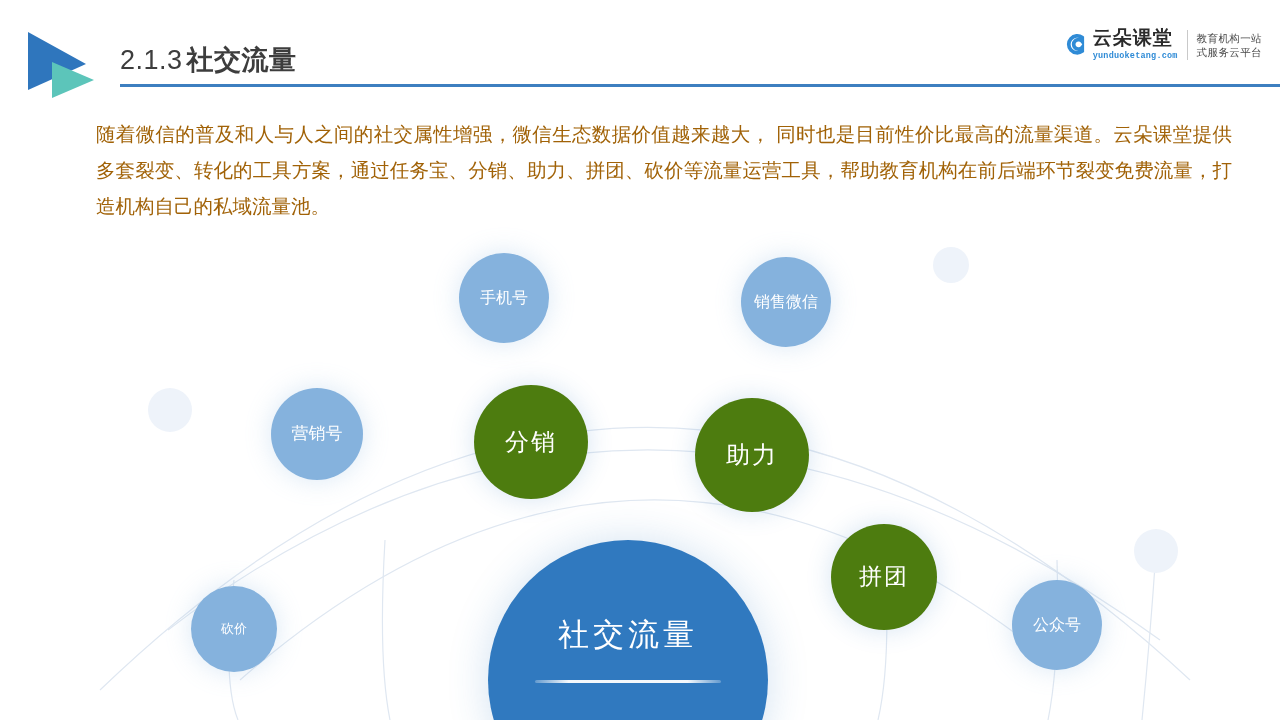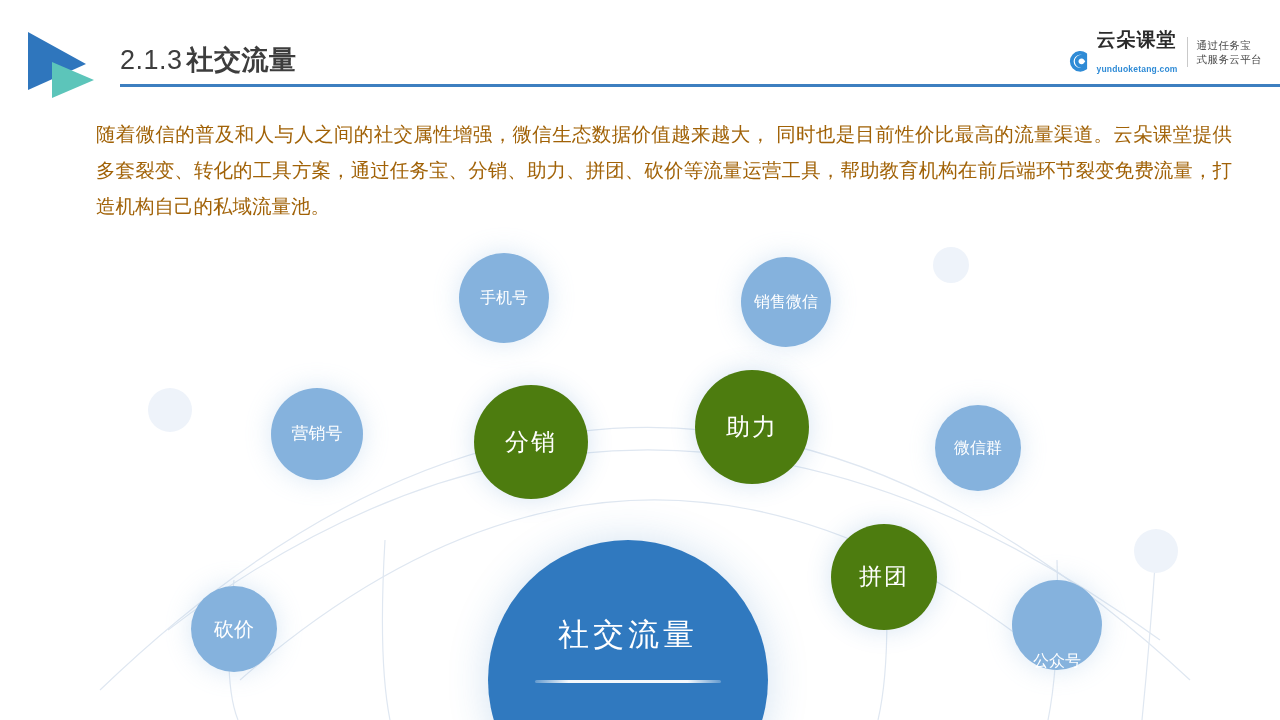--- a/index.html
+++ b/index.html
@@ -35,29 +35,29 @@
   #page-title .zh { font-weight:bold; margin-left:4px; }
   #title-rule {
     position:absolute; left:120px; top:84px;
     width:1160px; height:3px;
     background:#3d7fc0;
   }
   #brand {
     position:absolute; right:18px; top:30px;
     display:flex; align-items:center; gap:9px;
   }
-  #brand-logo { display:flex; align-items:flex-end; gap:4px; }
+  #brand-logo { display:flex; align-items:flex-start; gap:4px;font-family:Liberation Mono, monospace; }
   #cloud-icon { width:27px; height:27px; }
   #brand-words { display:flex; flex-direction:column; line-height:1; }
   #brand-name {
     font-size:19px; font-weight:bold; color:#2b2b2b; letter-spacing:1px;
   }
   #brand-domain {
     font-size:8.5px; font-weight:bold; color:#2f8bd6;
-    letter-spacing:0.2px; margin-top:16px;
+    letter-spacing:0.2px; margin-top:3px;
   }
   #brand-divider { width:1px; height:30px; background:#c9c9c9; }
   #brand-tagline {
     display:flex; flex-direction:column;
     font-size:10.5px; color:#4a4a4a; line-height:1.35;
     letter-spacing:0.4px;
   }
 
   
   #paragraph {
@@ -143,21 +143,21 @@
         <svg id="cloud-icon" viewBox="0 0 32 32">
           <path d="M24 9 A10 10 0 1 0 24 25 L24 20.5 A5.7 5.7 0 1 1 24 13.5 Z" fill="none" stroke="#2f8bd6" stroke-width="4.4" stroke-linecap="round"></path>
         </svg>
         <div id="brand-words">
           <span id="brand-name">云朵课堂</span>
           <span id="brand-domain">yunduoketang.com</span>
         </div>
       </div>
       <div id="brand-divider"></div>
       <div id="brand-tagline">
-        <span>通过任务宝</span>
+        <span>教育机构一站</span>
         <span>式服务云平台</span>
       </div>
     </div>
   </div>
 
   <p id="paragraph">随着微信的普及和人与人之间的社交属性增强，微信生态数据价值越来越大， 同时也是目前性价比最高的流量渠道。云朵课堂提供多套裂变、转化的工具方案，通过任务宝、分销、助力、拼团、砍价等流量运营工具，帮助教育机构在前后端环节裂变免费流量，打造机构自己的私域流量池。</p>
 
   <div id="diagram">
 
     <svg id="arcs" viewBox="0 0 1280 510">
@@ -195,35 +195,32 @@
     </div>
 
     <div class="node secondary" style="left:271px; top:178px; width:92px; height:92px; font-size:17px;">
       <span class="node-label">营销号</span>
     </div>
 
     <div class="node primary" style="left:474px; top:175px; width:114px; height:114px; font-size:24px; letter-spacing:2px;">
       <span class="node-label">分销</span>
     </div>
 
-    <div class="node primary" style="left:695px; top:160px; width:114px; height:114px; font-size:24px; letter-spacing:2px;">
+    <div class="node primary" style="left:695px; top:188px; width:114px; height:114px; font-size:24px; letter-spacing:2px;">
       <span class="node-label">助力</span>
     </div>
 
-    <div class="node secondary" style="left:935px; top:195px; width:86px; height:86px; font-size:16px;">
-      <span class="node-label">微信群</span>
-    </div>
-
-    <div class="node secondary" style="left:191px; top:376px; width:86px; height:86px; font-size:20px;">
+
+    <div class="node secondary" style="left:191px; top:376px; width:86px; height:86px; font-size:13px;">
       <span class="node-label">砍价</span>
     </div>
 
 
     <div class="node primary" style="left:831px; top:314px; width:106px; height:106px; font-size:23px; letter-spacing:2px;">
       <span class="node-label">拼团</span>
     </div>
 
-    <div class="node secondary" style="left:1012px; top:370px; width:90px; height:90px; font-size:16px;align-items:flex-end;">
+    <div class="node secondary" style="left:1012px; top:370px; width:90px; height:90px; font-size:16px;">
       <span class="node-label">公众号</span>
     </div>
 
   </div>
 </div>
 
 </body></html>

